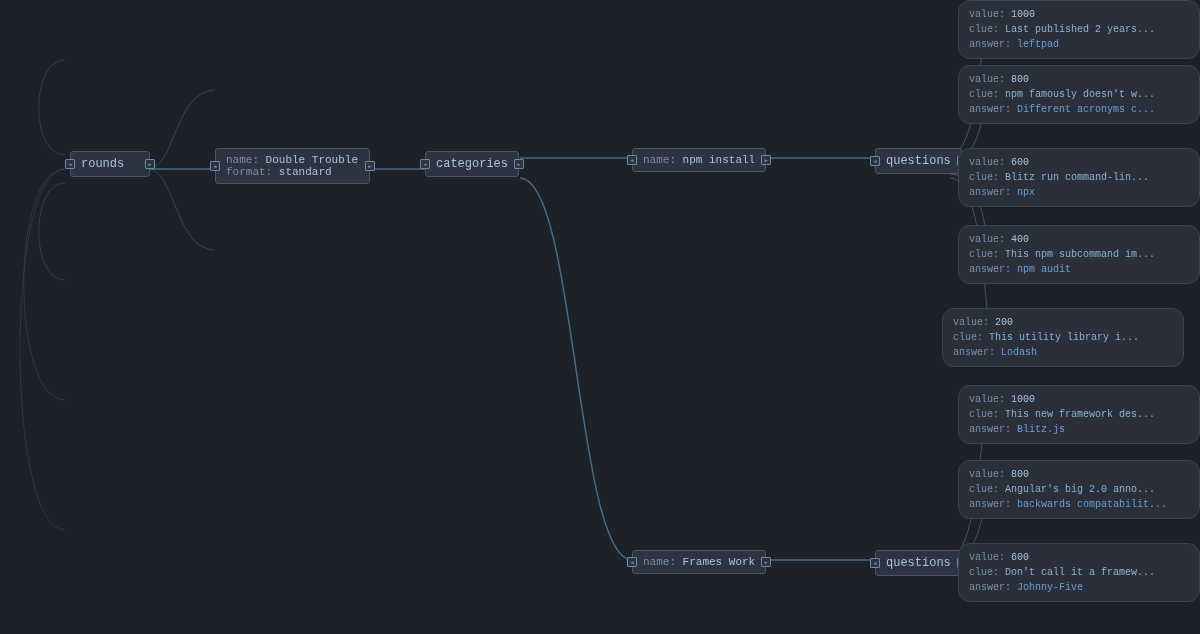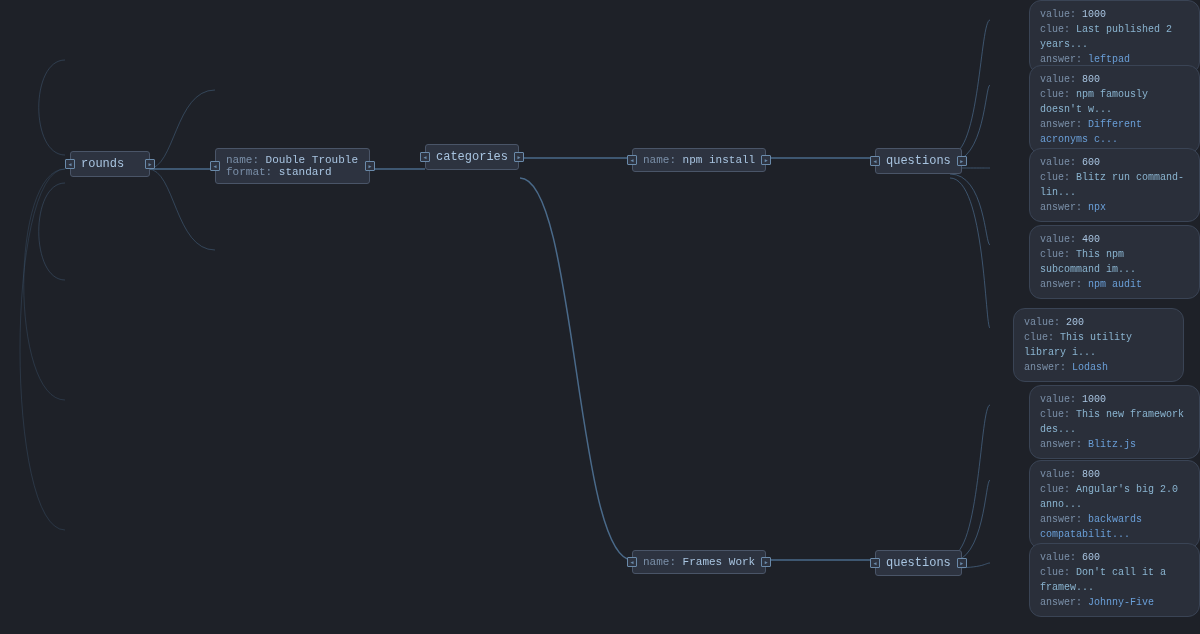--- a/index.html
+++ b/index.html
@@ -102,21 +102,21 @@
       color: #6a8aaa;
     }
 
     .question-card {
       position: absolute;
       right: 0;
       background: #2a2f3a;
       border: 1px solid #3a4455;
       border-radius: 12px;
       padding: 6px 10px;
-      width: 171px;
+      width: 242px;
     }
 
     .question-card .field {
       color: #6a9fd8;
       font-size: 10px;
       line-height: 1.5;
     }
 
     .question-card .field .key {
       color: #7a8fa8;
@@ -183,21 +183,21 @@
     <div class="node-field">
       <span class="key">name: </span><span class="val">Double Trouble</span>
     </div>
     <div class="node-field">
       <span class="key">format: </span><span class="val">standard</span>
     </div>
     <div class="port-right"></div>
     <div class="port-left"></div>
   </div>
 
-  <div class="node" style="left:425px; top:144px; min-width:90px;">
+  <div class="node" style="left:425px; top:151px; min-width:90px;">
     <span class="node-label">categories</span>
     <div class="port-right"></div>
     <div class="port-left"></div>
   </div>
 
   <div class="node" style="left:632px; top:148px; min-width:130px;">
     <div class="node-field">
       <span class="key">name: </span><span class="val">npm install</span>
     </div>
     <div class="port-right"></div>

